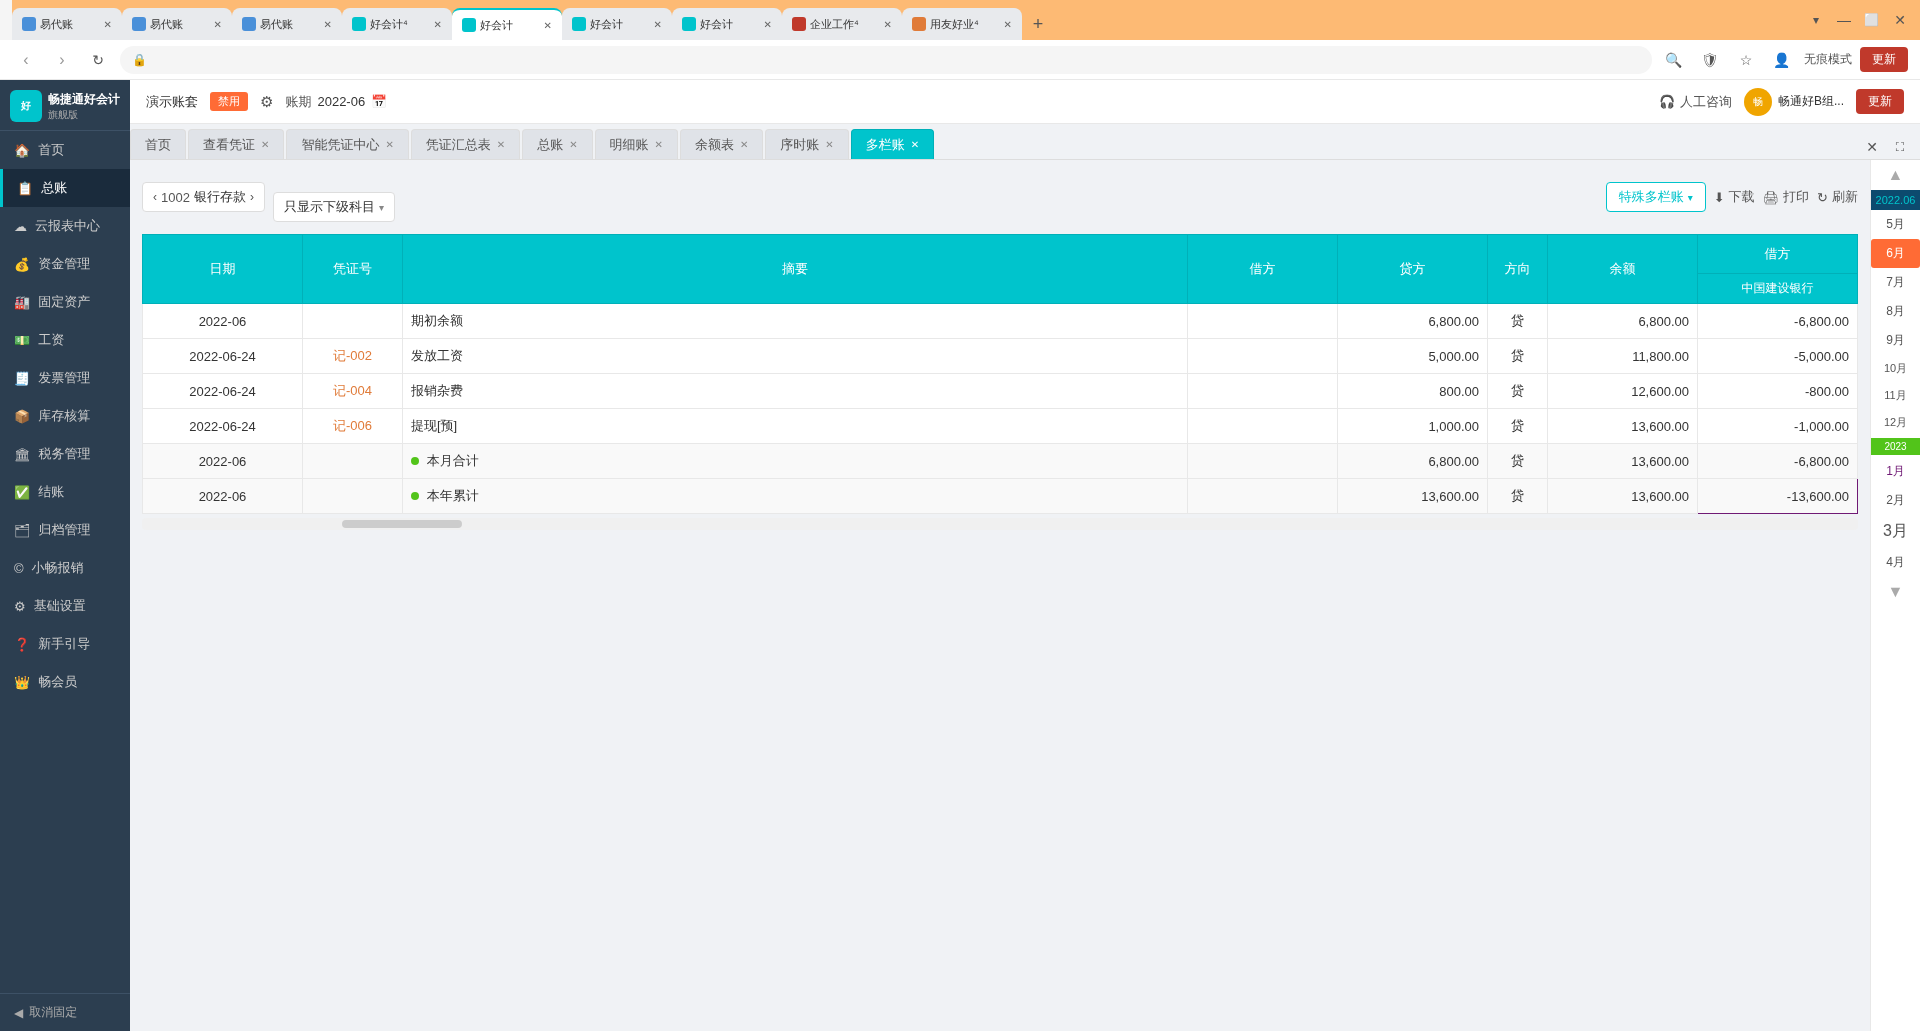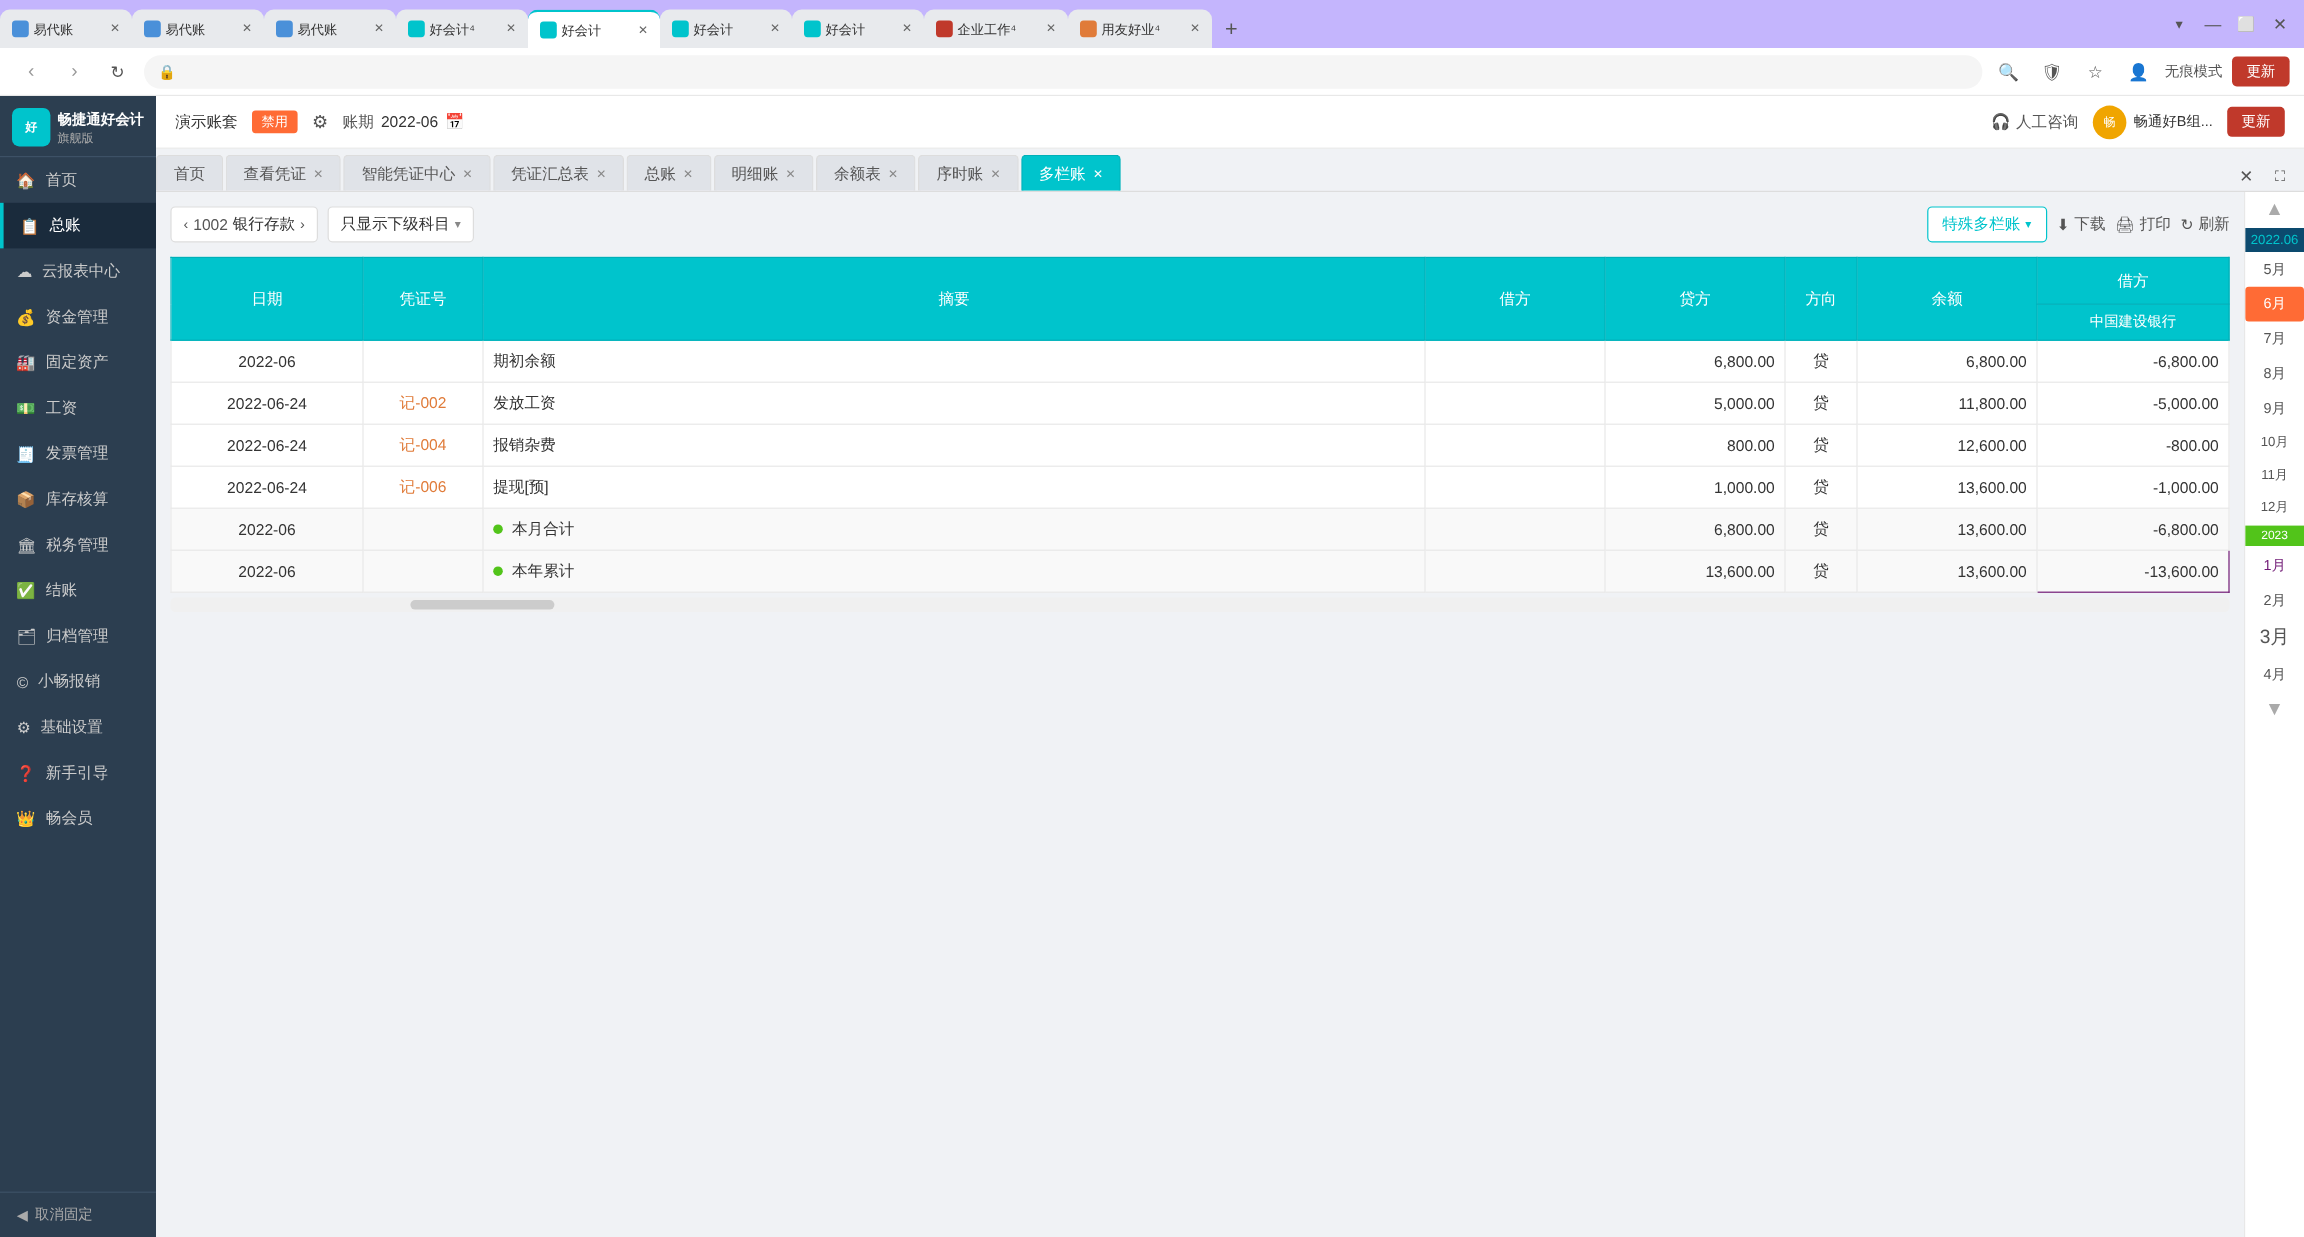--- a/index.html
+++ b/index.html
@@ -1,21 +1,21 @@
 <!DOCTYPE html>
 <html><head>
   <meta charset="utf-8">
   <style>
     * { margin: 0; padding: 0; box-sizing: border-box; }
     body { font-family: 'Microsoft YaHei', sans-serif; font-size: 12px; background: #f5f5f5; width: 1920px; height: 1031px; overflow: hidden; }
   </style>
 </head>
 <body>
 
-<div style="background:#c4b5fd; height:40px; display:flex; align-items:center; position:relative;">
+<div style="background:#fdba74; height:40px; display:flex; align-items:center; position:relative;margin-left:12px;">
 
   <div style="display:flex; align-items:flex-end; height:40px; flex:1; overflow:hidden;">
     <div style="display:flex;align-items:center;height:32px;padding:0 10px;background:#e8eaed;border-radius:8px 8px 0 0;font-size:11px;color:#333;gap:4px;min-width:110px;cursor:pointer;">
       <div style="width:14px;height:14px;background:#4a90d9;border-radius:3px;"></div>
       <span>易代账</span>
       <span style="margin-left:auto;color:#666;font-size:10px;">✕</span>
     </div>
     <div style="display:flex;align-items:center;height:32px;padding:0 10px;background:#e8eaed;border-radius:8px 8px 0 0;font-size:11px;color:#333;gap:4px;min-width:110px;cursor:pointer;">
       <div style="width:14px;height:14px;background:#4a90d9;border-radius:3px;"></div>
       <span>易代账</span>
@@ -235,21 +235,21 @@
 
       <div style="flex:1;padding:12px;overflow:auto;">
 
         <div style="display:flex;align-items:center;gap:8px;margin-bottom:12px;">
           <div style="display:flex;align-items:center;gap:4px;border:1px solid #ddd;border-radius:4px;background:#fff;padding:5px 10px;cursor:pointer;">
             <span style="color:#555;font-size:12px;cursor:pointer;">‹</span>
             <span style="font-size:13px;color:#555;">1002</span>
             <span style="font-size:13px;color:#333;font-weight:500;font-family:Liberation Serif, serif;">银行存款</span>
             <span style="color:#555;font-size:12px;cursor:pointer;">›</span>
           </div>
-          <div style="display:flex;align-items:center;gap:4px;border:1px solid #ddd;border-radius:4px;background:#fff;padding:5px 10px;font-size:13px;color:#333;cursor:pointer;">
+          <div style="display:flex;align-items:center;gap:4px;border:1px solid #ddd;border-radius:4px;background:#fff;padding:5px 10px;font-size:13px;color:#333;cursor:pointer;margin-top:20px;">
             <span>只显示下级科目</span>
             <span style="color:#888;font-size:10px;">▾</span>
           </div>
           <div style="margin-left:auto;display:flex;align-items:center;gap:8px;">
             <div style="border:1px solid #00c4cc;color:#00c4cc;background:#fff;border-radius:4px;padding:5px 12px;font-size:13px;cursor:pointer;display:flex;align-items:center;gap:4px;">
               <span>特殊多栏账</span>
               <span style="font-size:10px;">▾</span>
             </div>
             <div style="color:#555;font-size:13px;cursor:pointer;display:flex;align-items:center;gap:4px;">
               <span>⬇</span>

